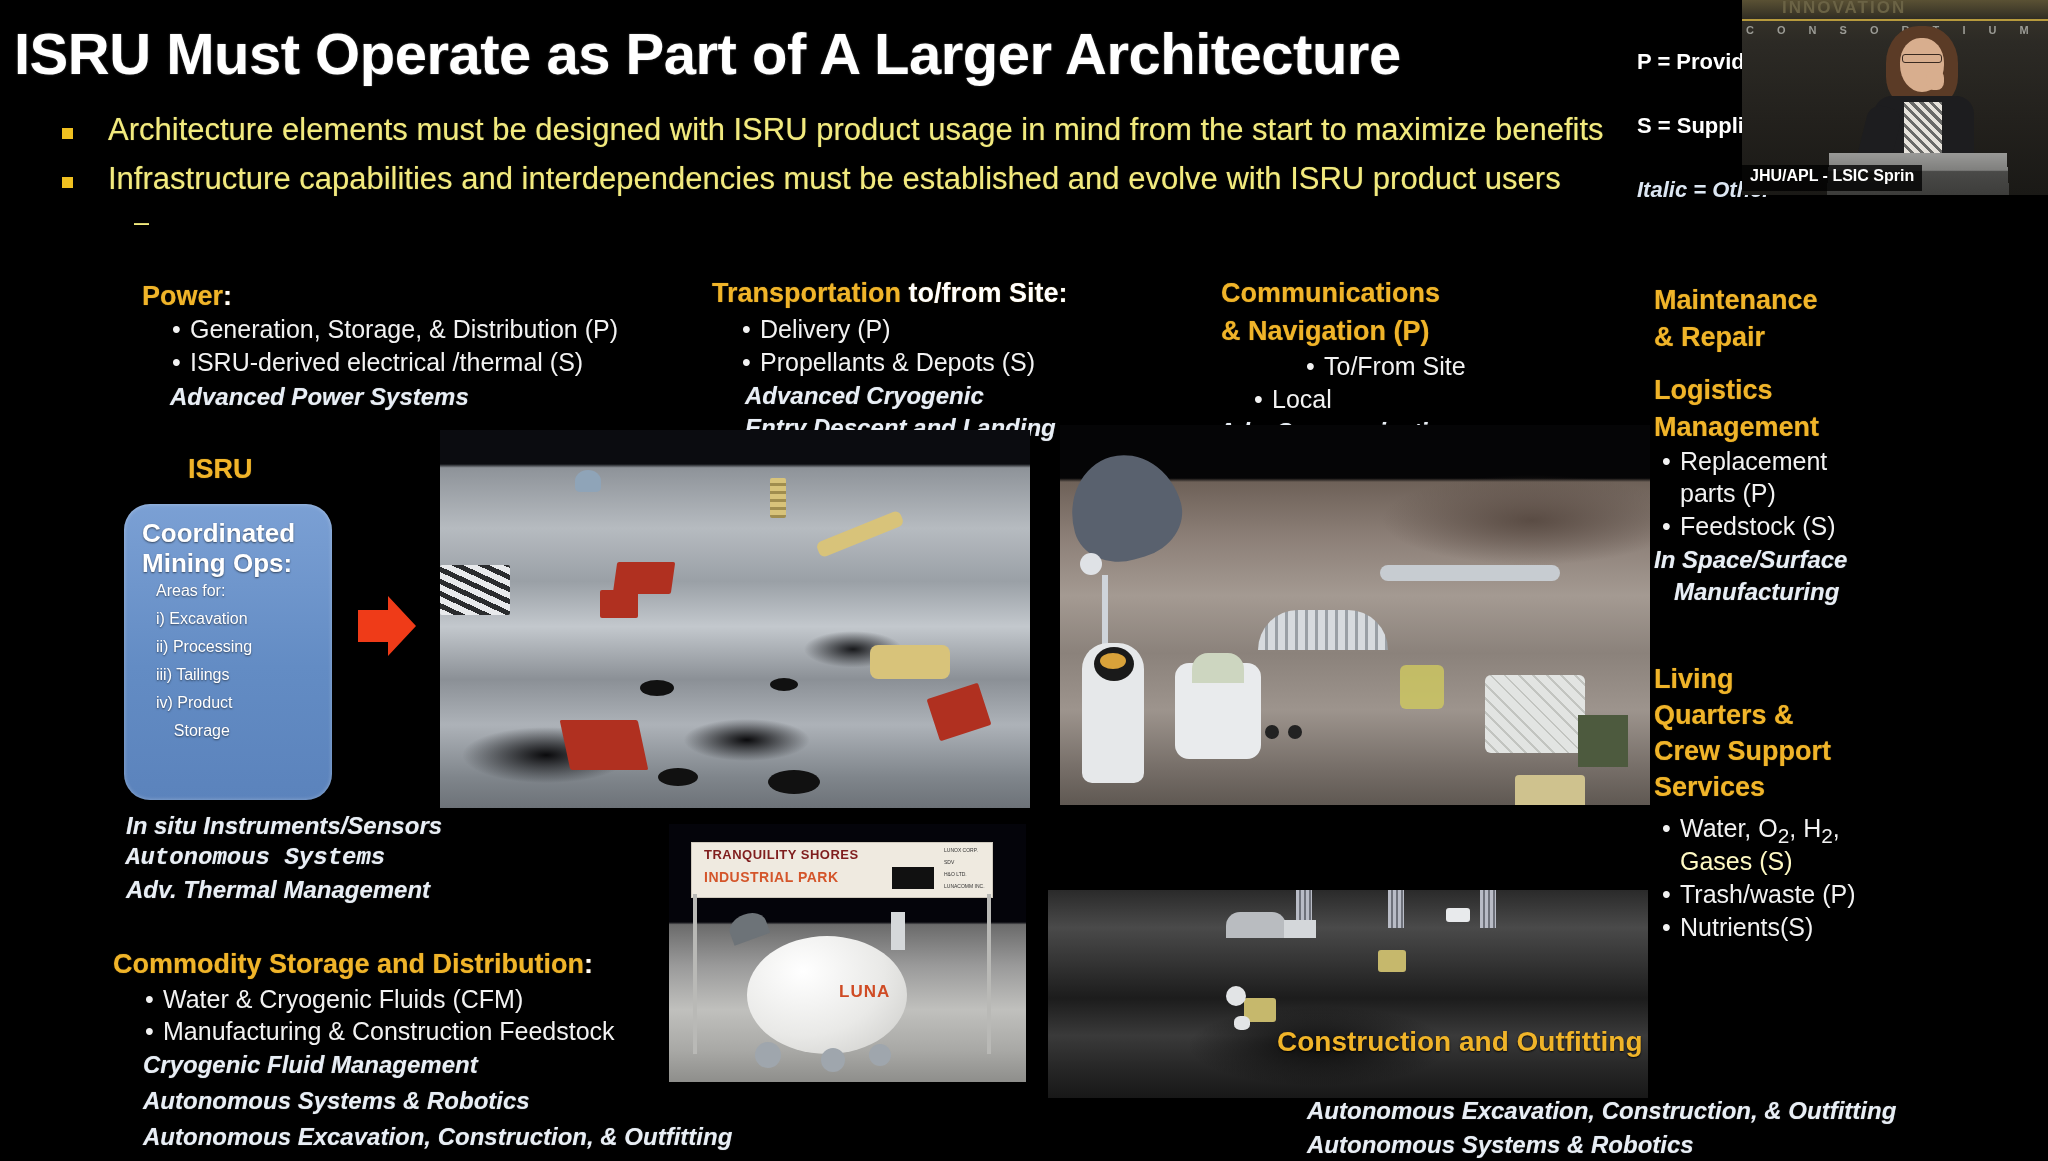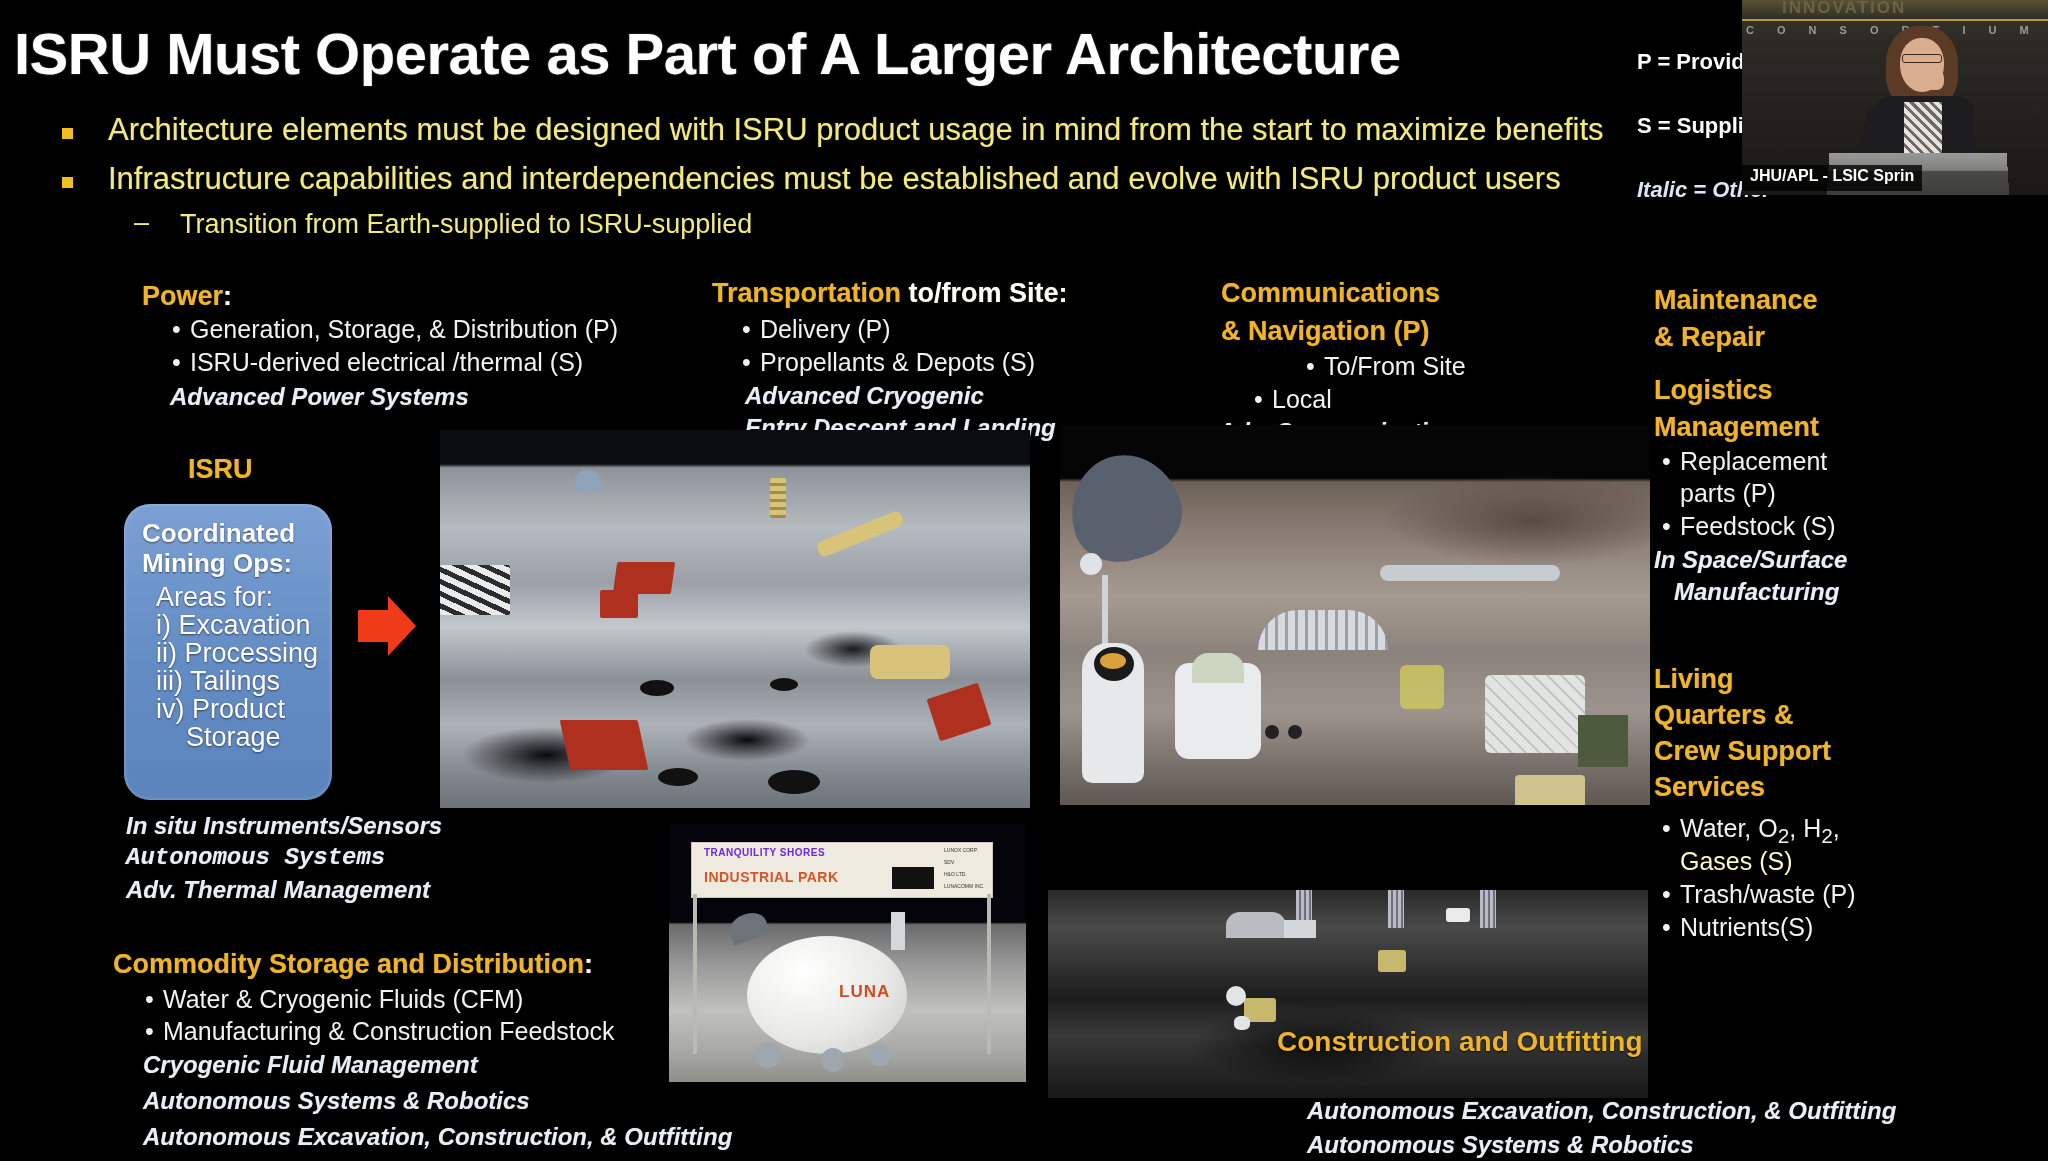--- a/index.html
+++ b/index.html
@@ -51,21 +51,21 @@
     position:absolute;left:124px;top:504px;width:208px;height:296px;
     background:linear-gradient(180deg,#7ba0d4 0%,#638cc4 55%,#5b83bc 100%);
     border-radius:26px;
     box-shadow:inset 0 0 4px rgba(255,255,255,.35);
   }
   #mining-box .bt{
     position:absolute;white-space:pre;color:#ffffff;
     text-shadow:0 1px 2px rgba(0,0,0,.55);
   }
   .mb-title{font-size:26px;font-weight:bold;}
-  .mb-line{font-size:27px;}
+  .mb-line{font-size:16px;}
 
   
   #red-arrow{position:absolute;left:358px;top:594px;width:58px;height:64px;}
 
   
   .img{position:absolute;overflow:hidden;background:#111;}
 
   
   #img-mining{left:440px;top:430px;width:590px;height:378px;
     background:
@@ -92,21 +92,21 @@
   }
 
   .spec{position:absolute;background:#cfd3d6;border-radius:2px;}
   .spec2{position:absolute;background:#b03020;border-radius:2px;}
   .spec3{position:absolute;background:#d8c37a;border-radius:2px;}
   .dark{position:absolute;background:#111;border-radius:50%;}
 
   
   #tq-sign{position:absolute;left:22px;top:18px;width:300px;height:54px;
       background:#efeae0;border:1px solid #cfc9bd;}
-  #tq-sign .l1{position:absolute;left:12px;top:4px;font-size:10px;font-weight:bold;color:#6d28d9;letter-spacing:.5px;}
+  #tq-sign .l1{position:absolute;left:12px;top:4px;font-size:13px;font-weight:bold;color:#7f1d1d;letter-spacing:.5px;}
   #tq-sign .l2{position:absolute;left:12px;top:26px;font-size:14px;font-weight:bold;color:#d4552a;letter-spacing:.5px;}
   #tq-sign .blk{position:absolute;left:200px;top:24px;width:42px;height:22px;background:#111;}
   #tq-sign .tiny{position:absolute;font-size:5px;color:#333;left:252px;}
   #tq-tank{position:absolute;left:78px;top:112px;width:160px;height:118px;
       background:radial-gradient(ellipse at 35% 30%,#ffffff 0%,#e9e9e7 55%,#c9c9c6 100%);
       border-radius:50%;}
   #tq-tank .lbl{position:absolute;left:92px;top:46px;font-size:17px;font-weight:bold;color:#cf4b24;letter-spacing:1px;}
 
   
   #video{
@@ -151,21 +151,20 @@
 
   <div class="t" id="title">ISRU Must Operate as Part of A Larger Architecture</div>
 
   <div class="bsq" style="left:62px;top:128px;"></div>
   <div class="t bullet1" style="left:108px;top:112px;">Architecture elements must be designed with ISRU product usage in mind from the start to maximize benefits</div>
 
   <div class="bsq" style="left:62px;top:177px;"></div>
   <div class="t bullet1" style="left:108px;top:161px;">Infrastructure capabilities and interdependencies must be established and evolve with ISRU product users</div>
 
   <div class="t dash" style="left:134px;top:207px;">–</div>
-  <div class="t bullet2" style="left:180px;top:209px;">Transition from Earth-supplied to ISRU-supplied</div>
 
   <div id="legend" class="t">
     <div>P = Provider</div>
     <div>S = Supplier</div>
     <div class="italic">Italic = Other</div>
   </div>
 
   <div class="t hdr" style="left:142px;top:281px;"><span>Power</span><span class="plain">:</span></div>
   <div class="t li" style="left:190px;top:315px;">Generation, Storage, &amp; Distribution (P)</div>
   <div class="t li" style="left:190px;top:348px;">ISRU-derived electrical /thermal (S)</div>

